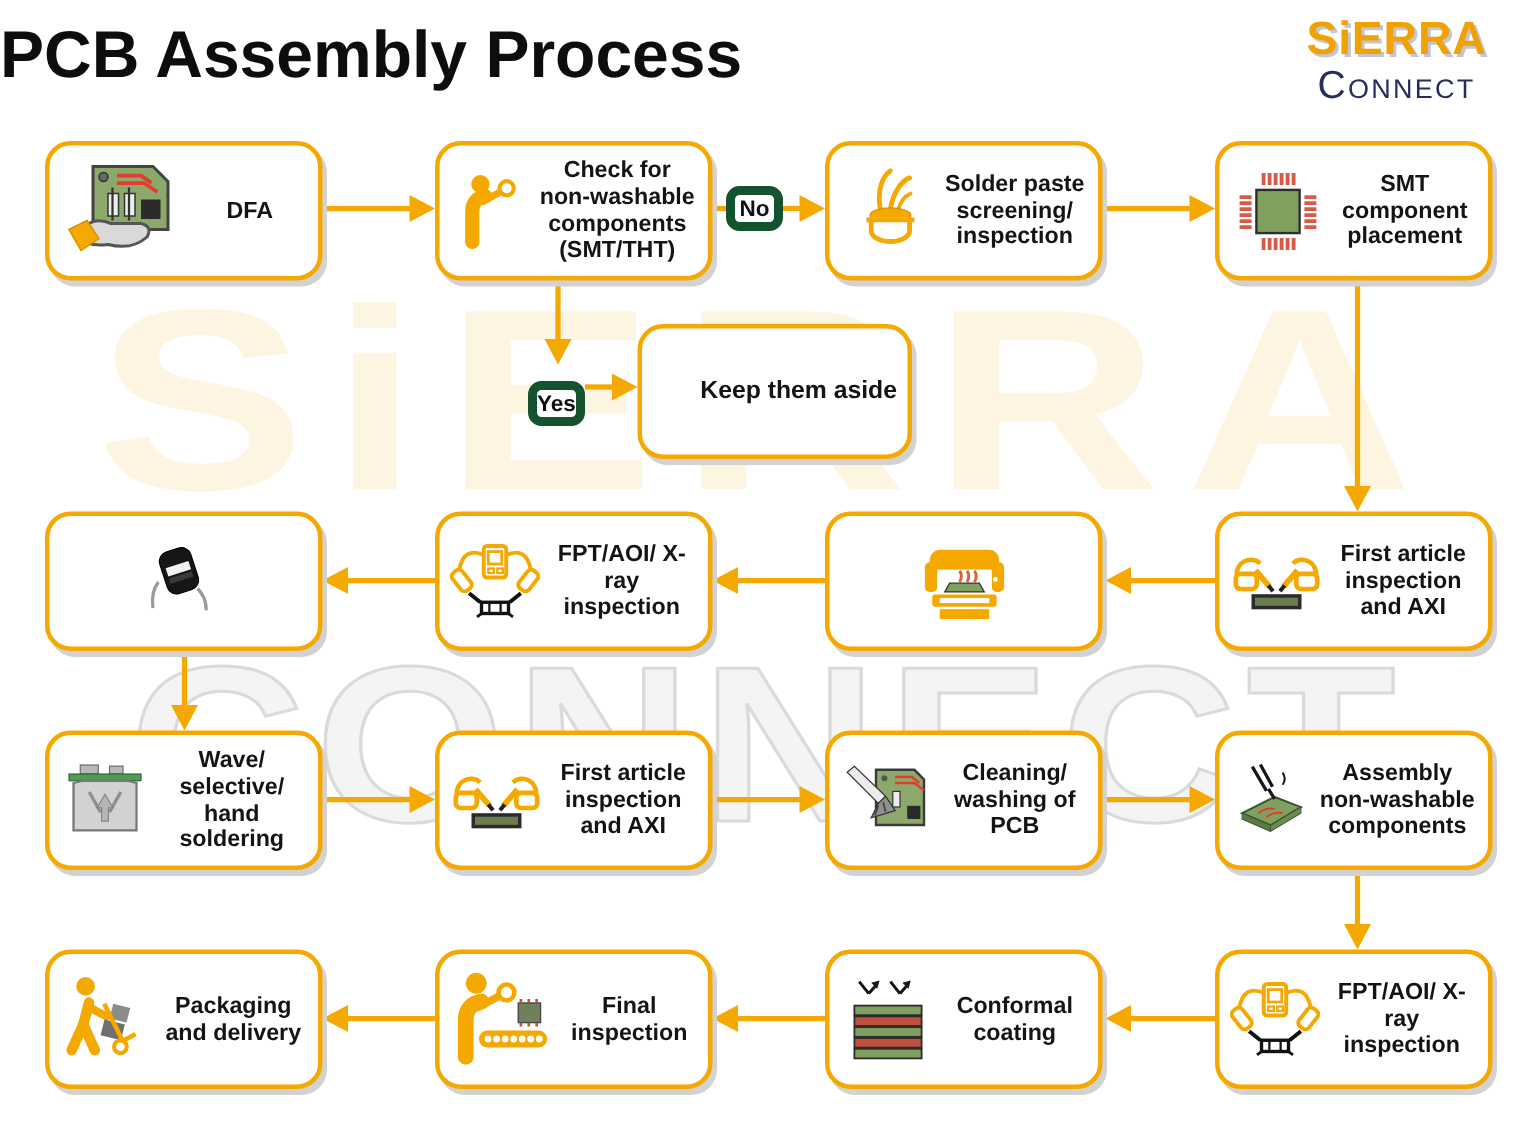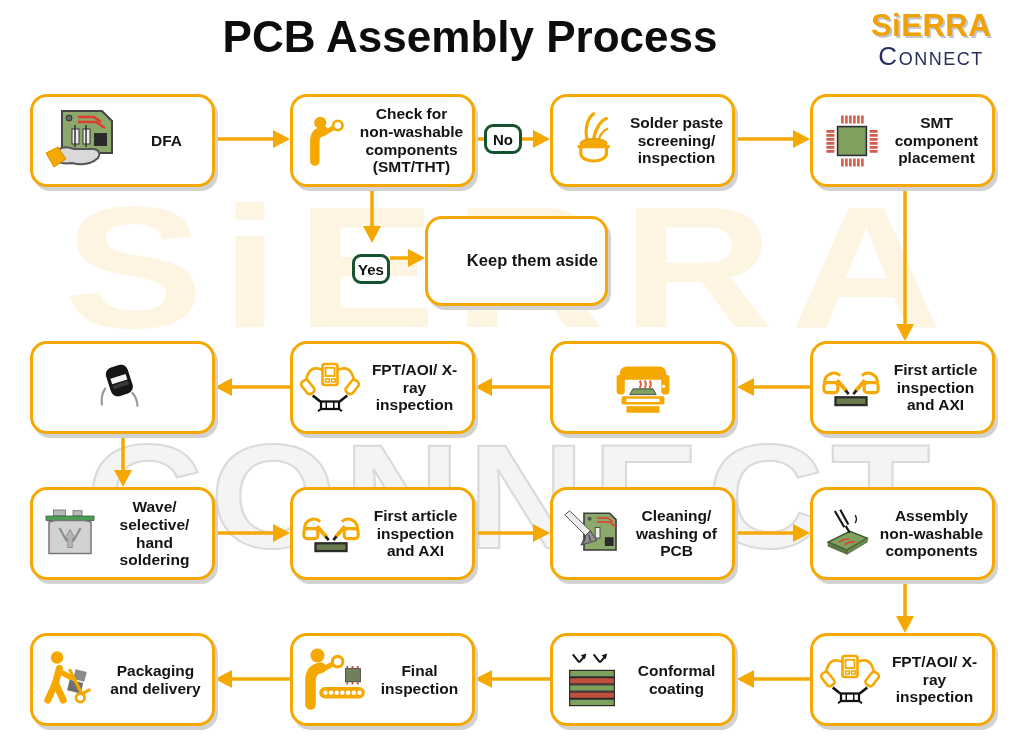--- a/index.html
+++ b/index.html
@@ -3,37 +3,37 @@
 <meta charset="utf-8">
 <style>
   html,body{margin:0;padding:0;background:#fff;}
   .canvas{position:relative;width:1023px;height:752px;background:#fff;overflow:hidden;
           font-family:"Liberation Sans",sans-serif;color:#111;}
   
   .wm{position:absolute;left:0;right:0;text-align:center;font-weight:bold;z-index:0;pointer-events:none;white-space:nowrap;}
   .wm-sierra{top:168px;font-size:172px;color:#F2A71B;opacity:.12;letter-spacing:14px;transform:scaleX(1.22);transform-origin:center;}
   .wm-connect{top:412px;font-size:148px;color:#F4F4F4;-webkit-text-stroke:2px #DADADA;letter-spacing:6px;transform:scaleX(1.1);transform-origin:center;}
   
-  .title{position:absolute;top:12px;left:0;width:940px;text-align:center;font-size:44px;font-weight:bold;color:#0D0D0D;z-index:2;}
+  .title{position:absolute;top:12px;left:0;width:940px;font-size:44px;font-weight:bold;color:#0D0D0D;z-index:2;}
   .logo{position:absolute;top:10px;right:16px;width:152px;text-align:center;z-index:2;line-height:1;}
   .logo-brand{font-size:31px;font-weight:bold;color:#F0A202;letter-spacing:.5px;text-shadow:2px 2px 0 rgba(37,46,92,.28);}
   .logo-sub{font-size:26px;color:#252E5C;font-variant:small-caps;letter-spacing:1.5px;margin-top:2px;}
   
   .arrows{position:absolute;inset:0;z-index:1;}
   
   .node{position:absolute;width:185px;height:93px;background:#fff;border:3.5px solid #F5A800;border-radius:17px;
         box-shadow:3px 4px 0 #D2D2D2;box-sizing:border-box;display:flex;align-items:center;justify-content:center;
         gap:4px;padding:4px 7px;z-index:2;}
   .label{font-size:15.5px;font-weight:bold;line-height:1.16;text-align:center;color:#141414;flex:1;}
   .icon{flex:0 0 auto;display:flex;align-items:center;justify-content:center;}
   .icon svg{display:block;}
   .r1{top:94px}.r2{top:341px}.r3{top:487px}.r4{top:633px}
   .c1{left:30px}.c2{left:290px}.c3{left:550px}.c4{left:810px}
   .node-keep{left:425px;top:216px;width:183px;height:90px;}
-  .tag{position:absolute;width:38px;height:30px;background:#fff;border:3px solid #14532d;border-radius:9px;
+  .tag{position:absolute;width:38px;height:30px;background:#fff;border:6px solid #14532d;border-radius:9px;
        box-sizing:border-box;display:flex;align-items:center;justify-content:center;
        font-size:15px;font-weight:bold;z-index:2;}
   .tag-no{left:484px;top:124px;} .tag-yes{left:352px;top:254px;}
 </style>
 </head>
 <body>
 
 <div class="canvas">
 
   <div class="wm wm-sierra">SiERRA</div>

